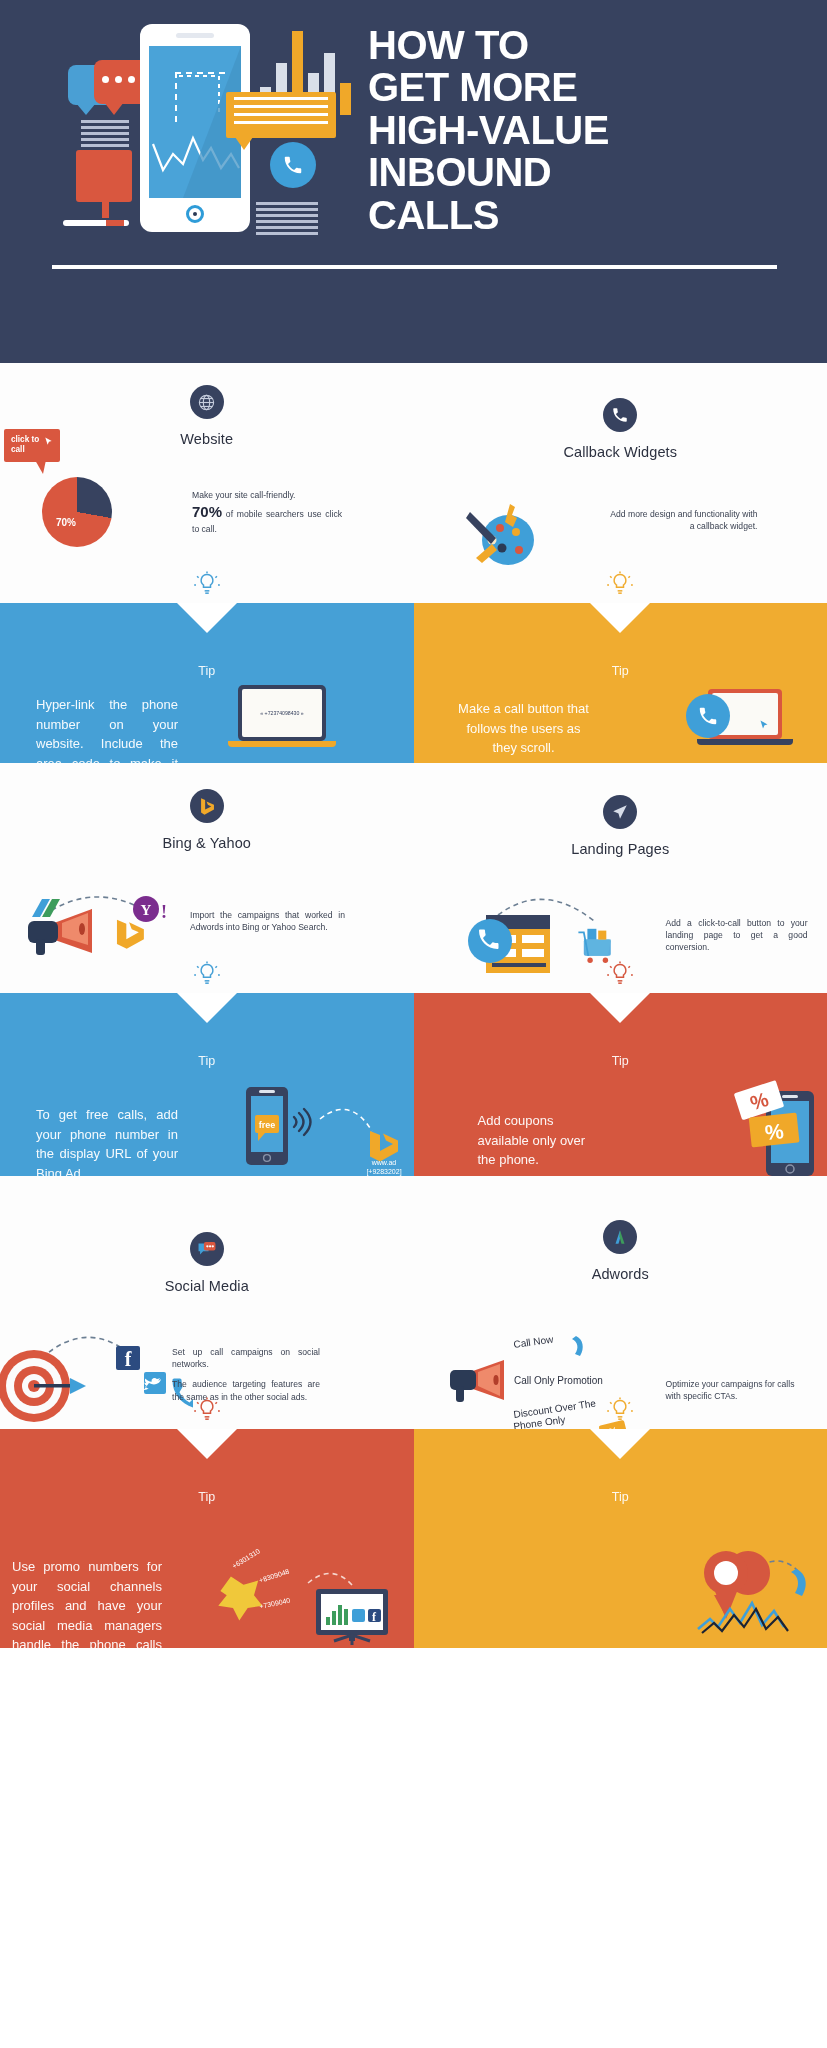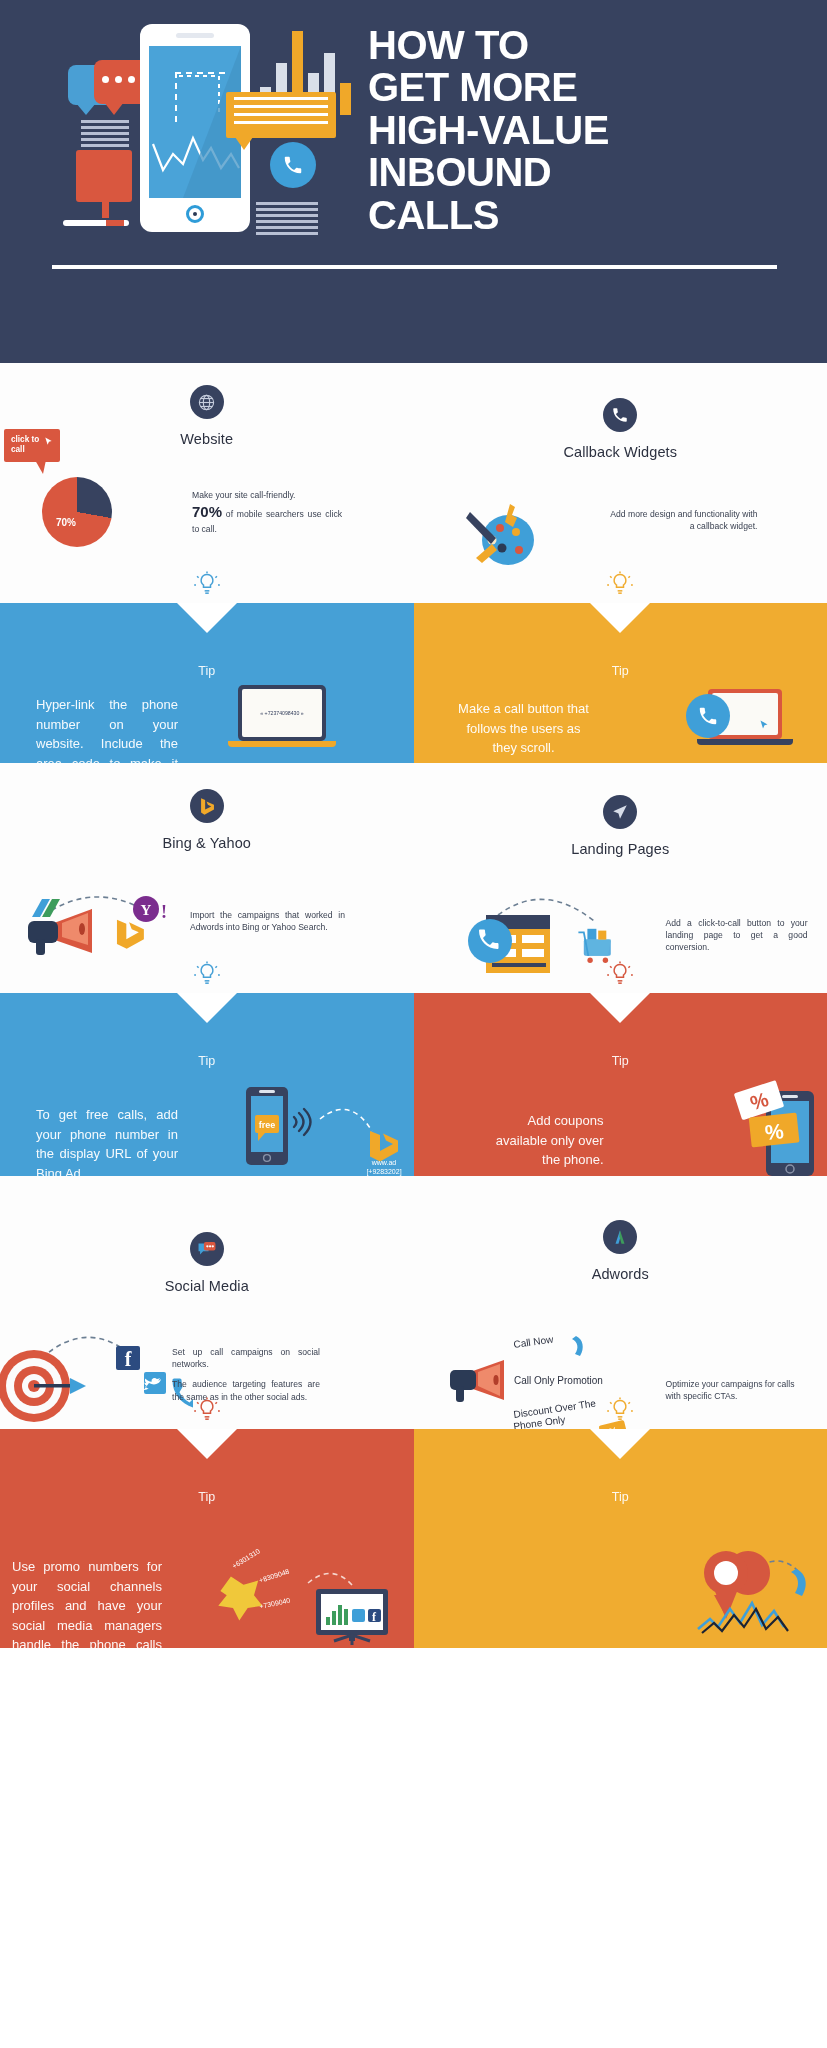--- a/index.html
+++ b/index.html
@@ -492,21 +492,21 @@
         <path d="M12 3a5 5 0 0 0-3 9v2h6v-2a5 5 0 0 0-3-9z"></path>
           <line x1="10" y1="17" x2="14" y2="17"></line>
           <line x1="10.5" y1="19" x2="13.5" y2="19"></line>
         <line x1="12" y1="0.5" x2="12" y2="2"></line>
           <line x1="3.5" y1="4.5" x2="4.8" y2="5.8"></line>
           <line x1="20.5" y1="4.5" x2="19.2" y2="5.8"></line>
         <line x1="1" y1="12" x2="2.6" y2="12"></line>
           <line x1="23" y1="12" x2="21.4" y2="12"></line>
       </svg>
       <div class="tip-label">Tip</div>
-      <div class="tip-text" style="left:64px;top:118px;width:126px;text-align:right">Add coupons available only over the phone.</div>
+      <div class="tip-text" style="left:64px;top:118px;width:126px;text-align:left">Add coupons available only over the phone.</div>
       <div class="art" style="left:320px;top:78px">
         <svg width="90" height="105" viewBox="0 0 90 105">
           <rect x="32" y="20" width="48" height="85" rx="6" fill="#37425f"></rect>
           <rect x="37" y="30" width="38" height="62" fill="#4aa3d8"></rect>
           <rect x="48" y="24" width="16" height="3" rx="1.5" fill="#dfe5ee"></rect>
           <circle cx="56" cy="98" r="4" fill="none" stroke="#8a93a8" stroke-width="1.5"></circle>
           <g transform="rotate(-18 36 34)">
             <rect x="5" y="12" width="44" height="28" rx="2" fill="#ffffff"></rect>
             <text x="27" y="34" font-size="20" fill="#d5573f" text-anchor="middle" font-family="Liberation Sans, sans-serif" font-weight="bold">%</text>
           </g>

